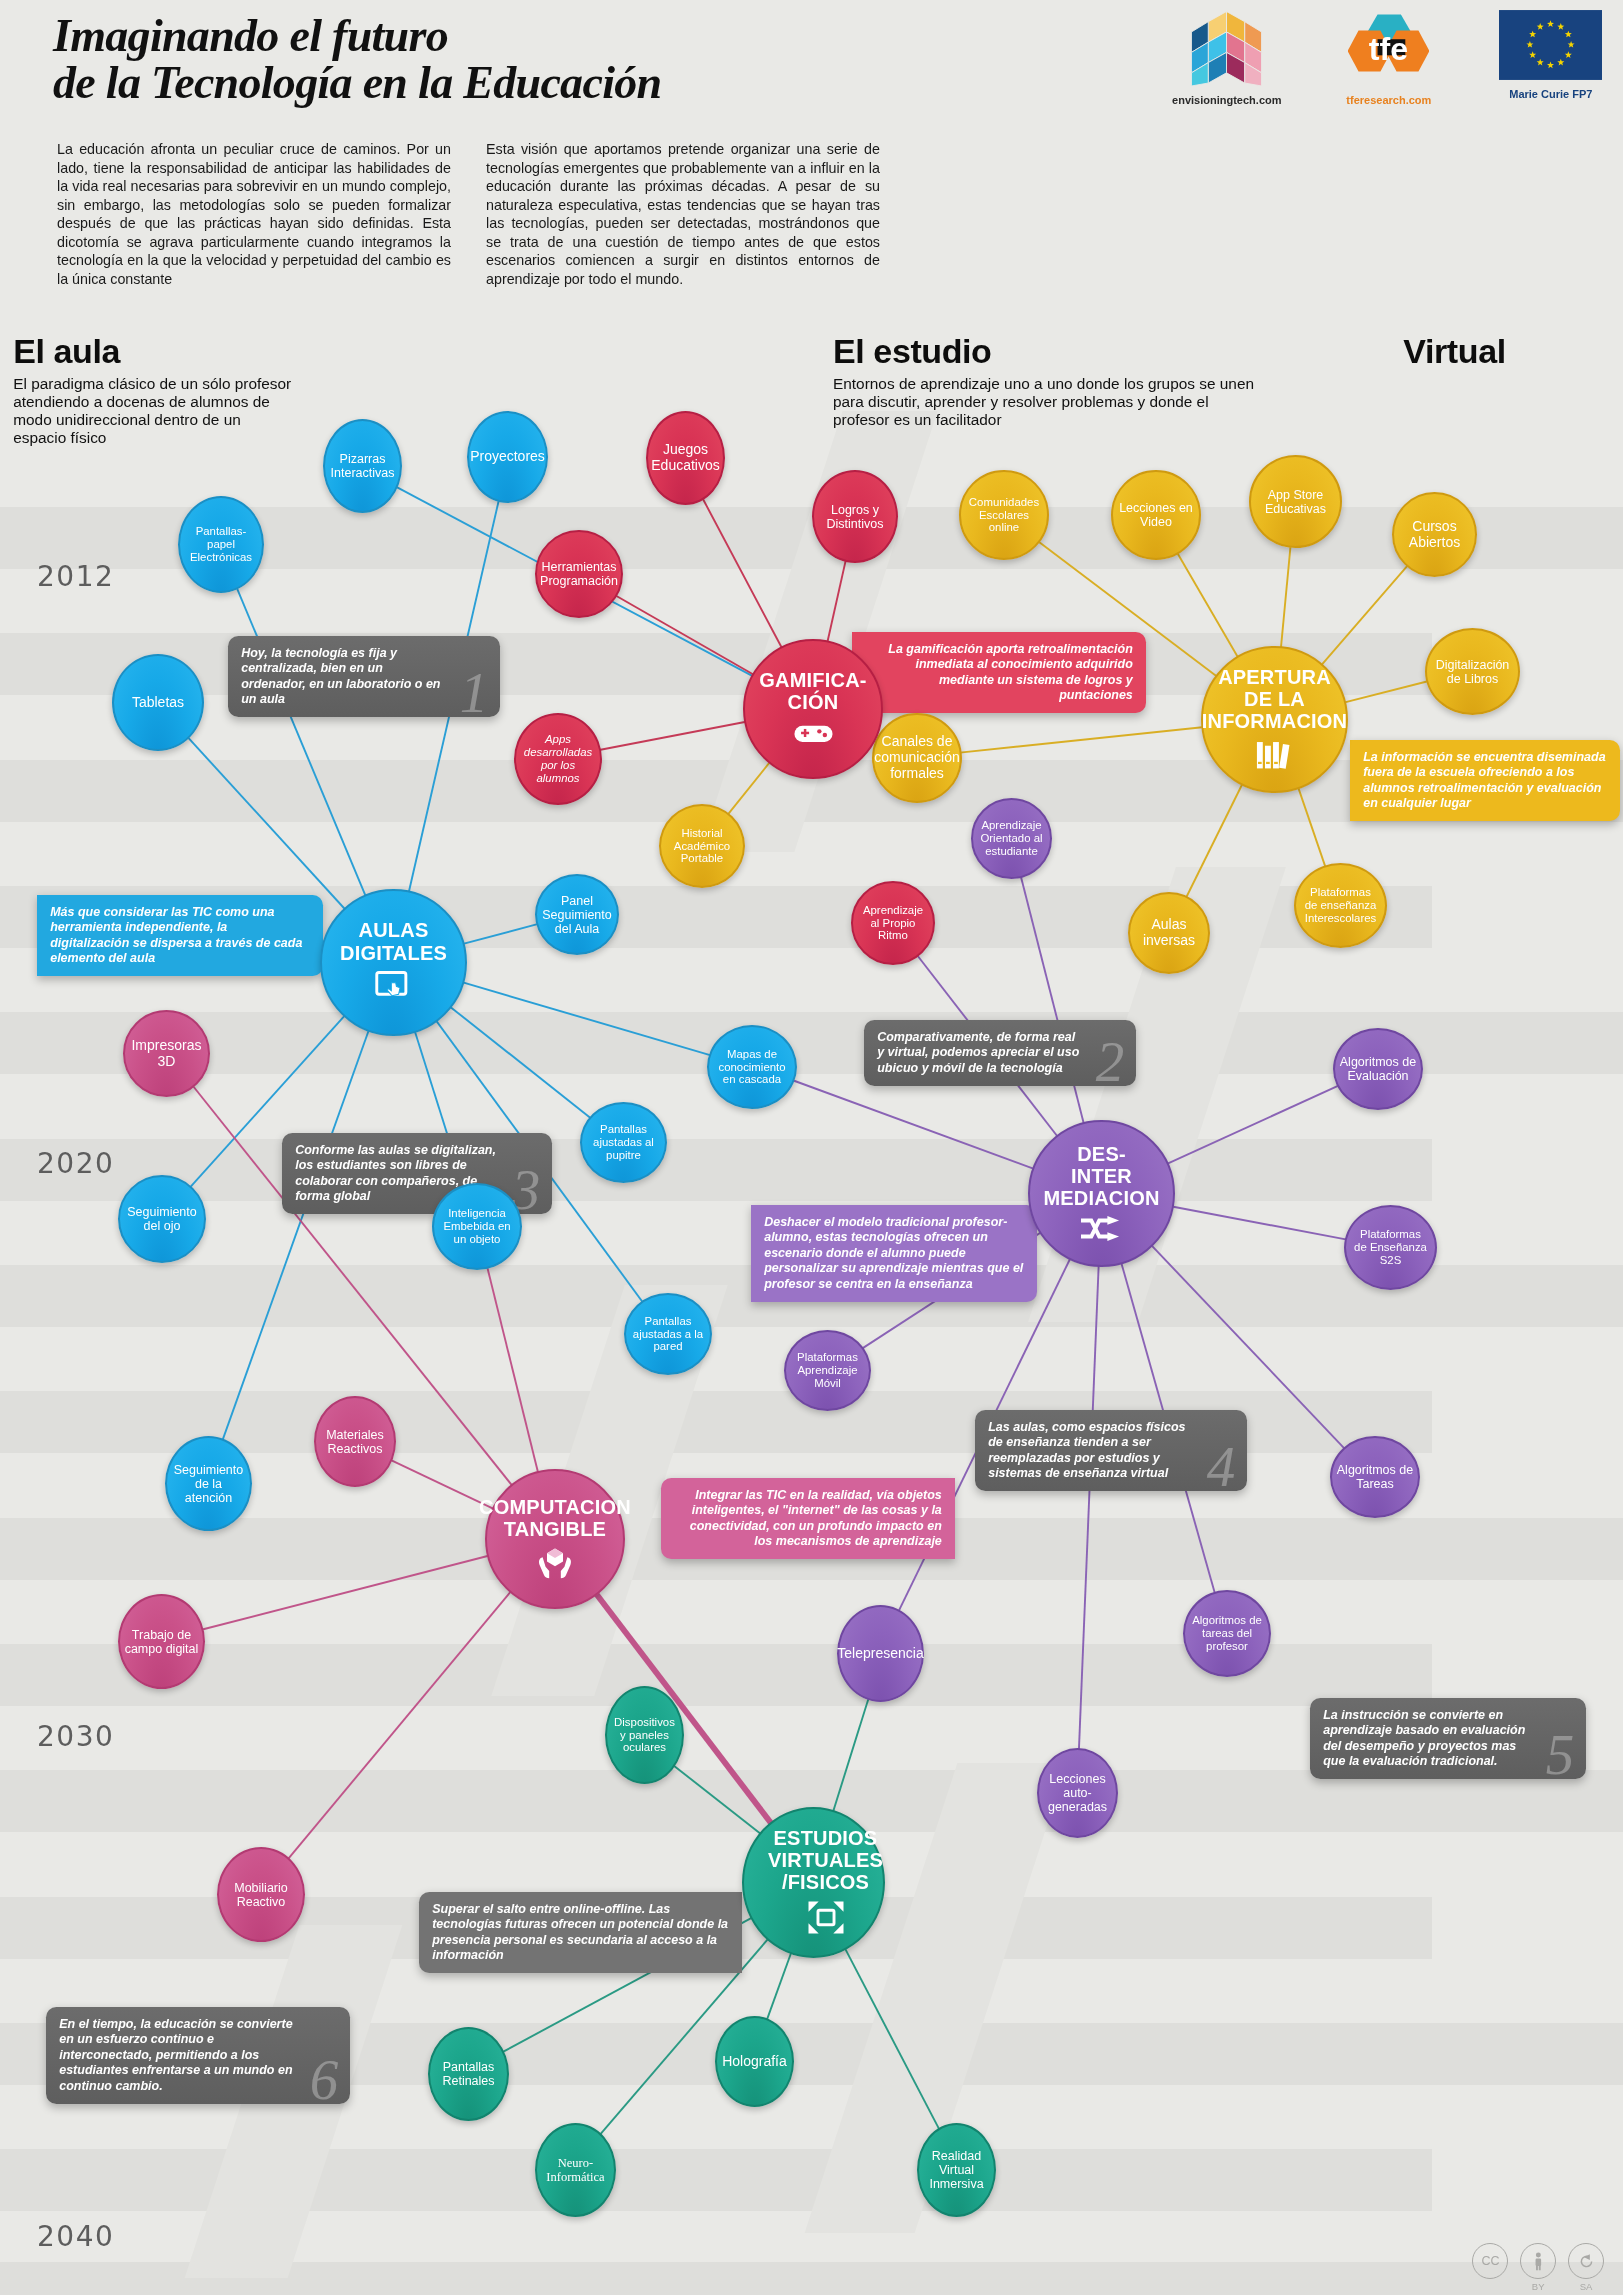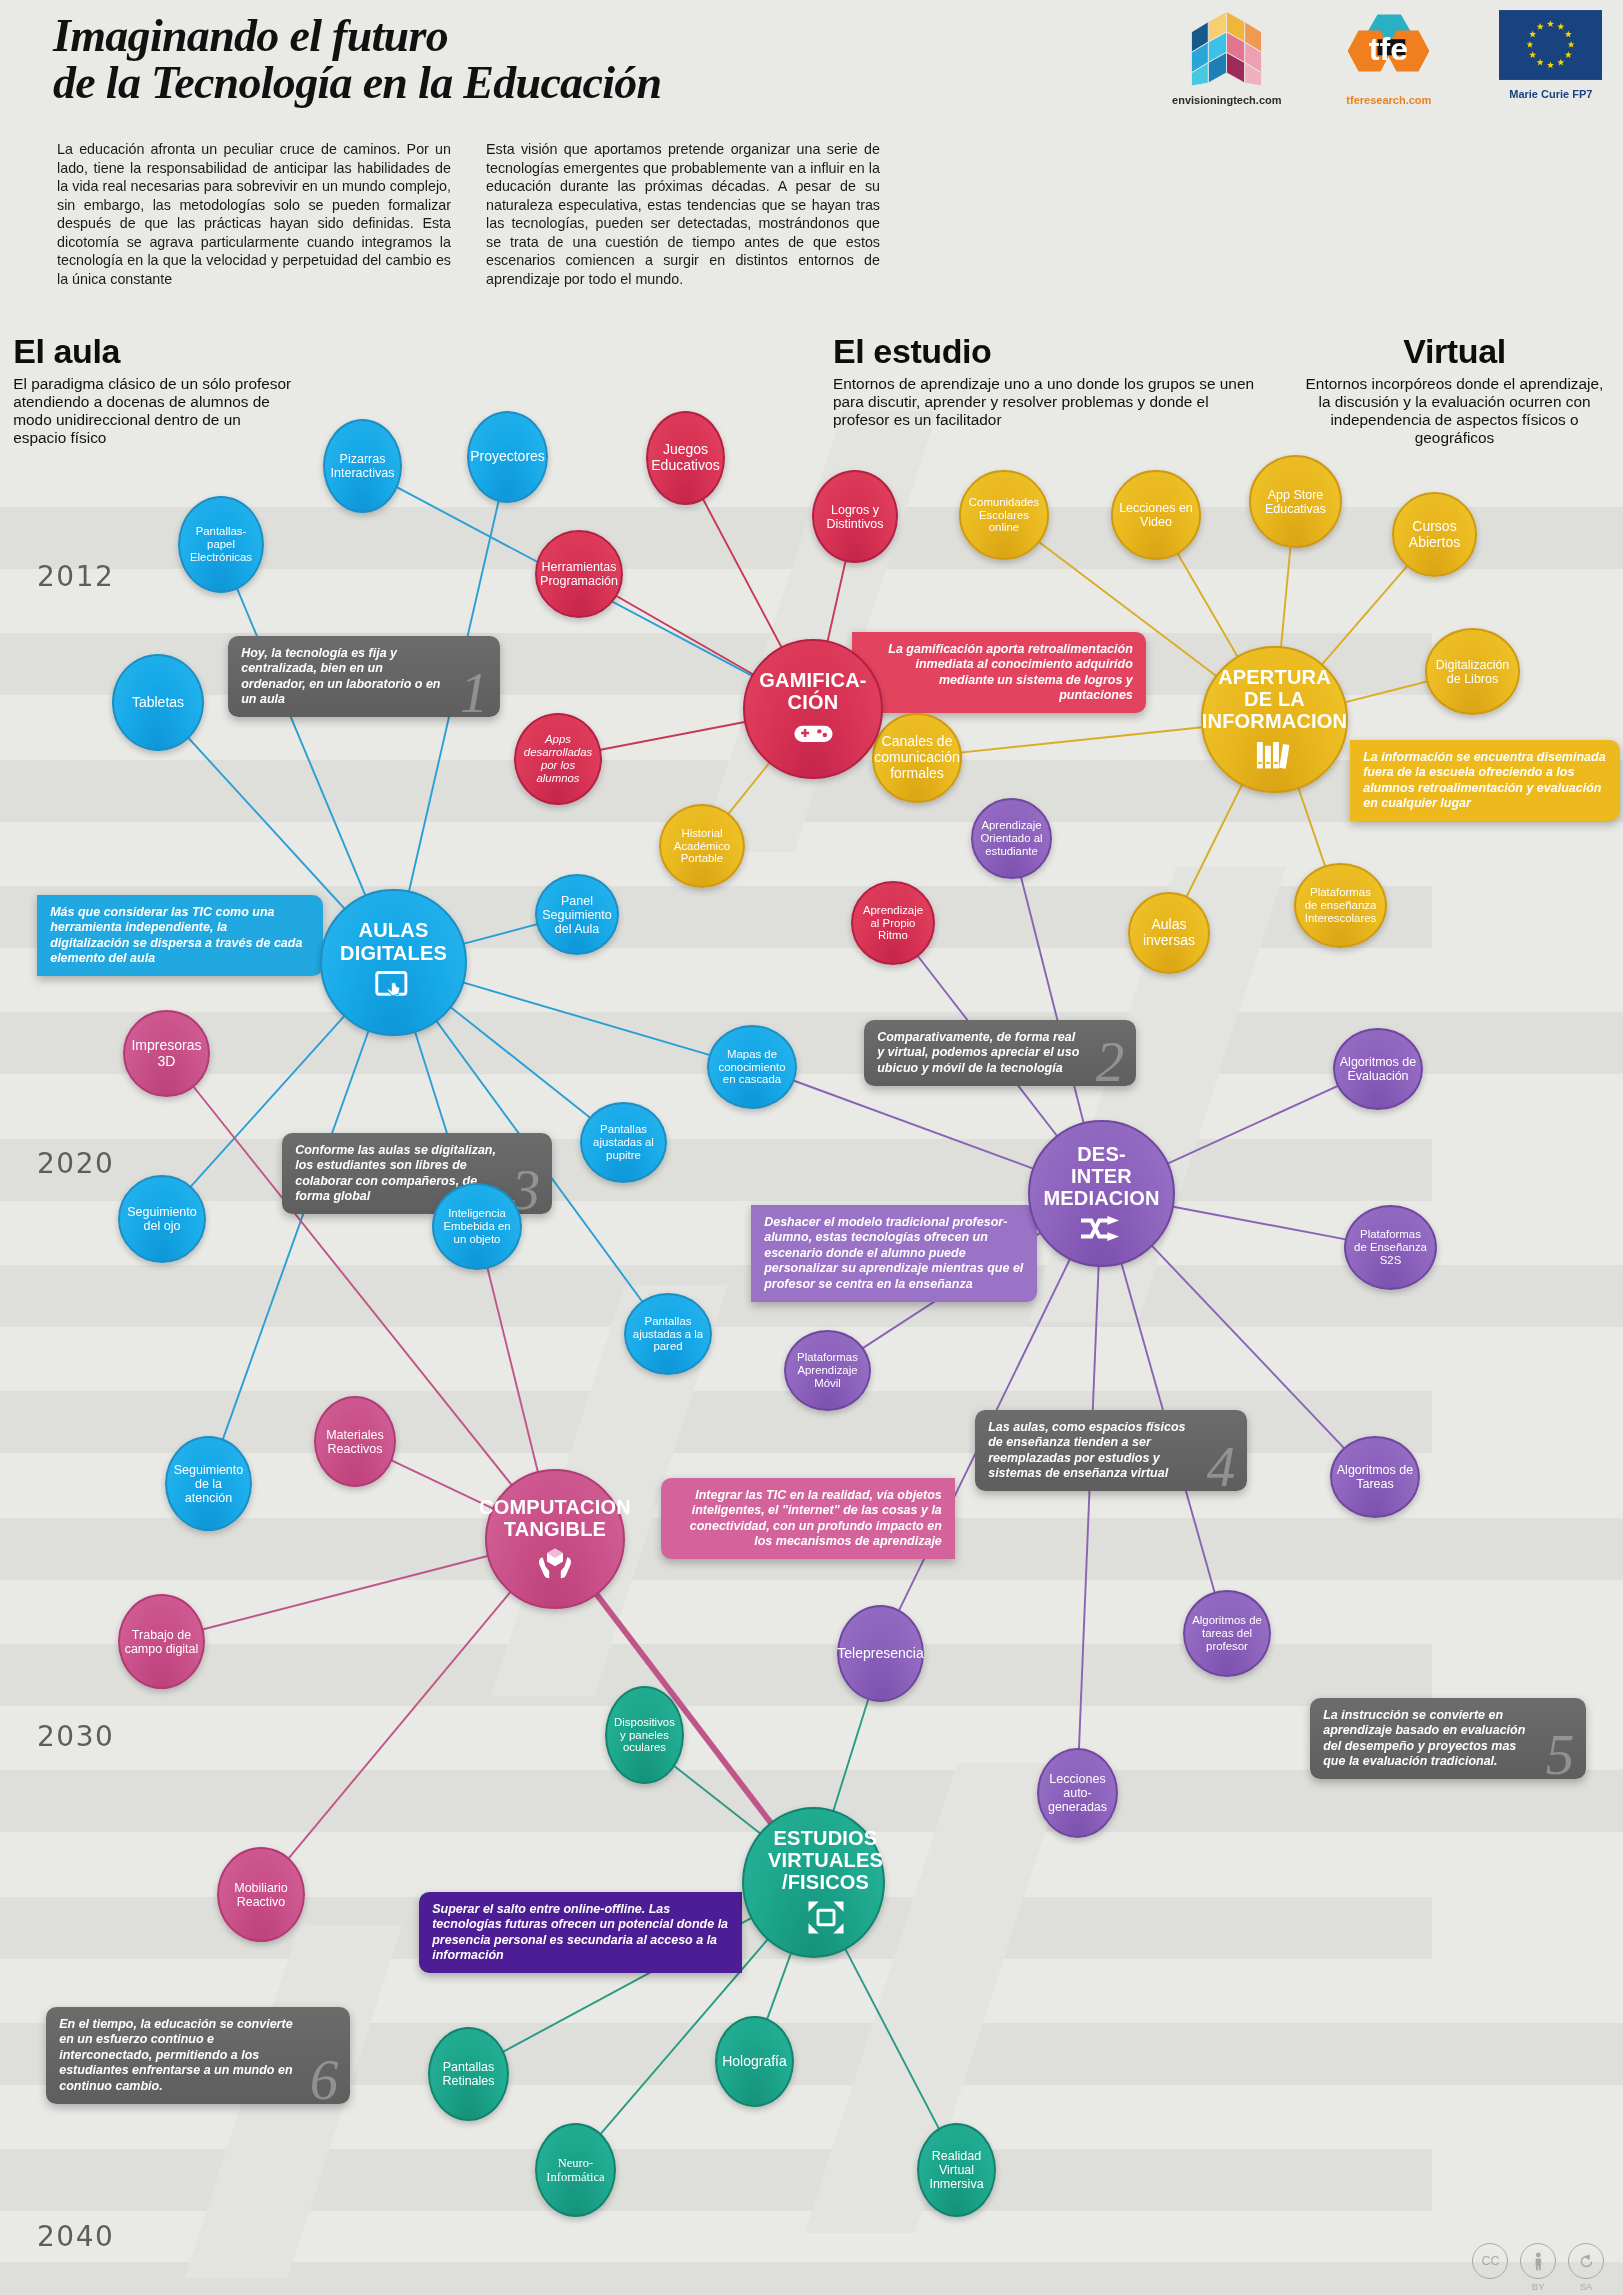--- a/index.html
+++ b/index.html
@@ -76,21 +76,21 @@
     font-style:italic;font-weight:bold;font-size:12.5px;line-height:1.24;
     padding:9.5px 13.2px;box-sizing:border-box;
     box-shadow:0 3.7px 8px rgba(0,0,0,.25);
   }
   .callout.gray{background:linear-gradient(#6c6c6c,#5e5e5e);}
   .callout.blue{background:#22a8e0;border-radius:0 10.3px 10.3px 0;}
   .callout.red{background:#e2445f;border-radius:0 10.3px 10.3px 0;}
   .callout.yellow{background:#edb91d;border-radius:0 10.3px 10.3px 0;}
   .callout.purple{background:#9a73c6;border-radius:0 10.3px 10.3px 0;}
   .callout.pink{background:#d3639a;border-radius:10.3px 0 0 10.3px;}
-  .callout.green{background:#4c1d95;border-radius:10.3px 0 0 10.3px;}
+  .callout.green{background:#737373;border-radius:10.3px 0 0 10.3px;}
   .callout .num{
     position:absolute;right:11.8px;bottom:-4.4px;
     font-family:"Liberation Serif", serif;font-style:italic;font-weight:normal;
     font-size:57px;color:rgba(255,255,255,.30);line-height:1;
   }
 
   
   .ccbar{position:absolute;right:19px;bottom:16px;display:flex;gap:11.8px;z-index:6;}
   .ccbadge{width:34px;height:34px;border-radius:50%;border:1.5px solid #a9a9a6;
     display:flex;align-items:center;justify-content:center;color:#a9a9a6;
@@ -243,21 +243,20 @@
   <div class="colhead" id="ch-aula">
     <h2>El aula</h2>
     <p>El paradigma clásico de un sólo profesor atendiendo a docenas de alumnos de modo unidireccional dentro de un espacio físico</p>
   </div>
   <div class="colhead" id="ch-estudio">
     <h2>El estudio</h2>
     <p>Entornos de aprendizaje uno a uno donde los grupos se unen para discutir, aprender y resolver problemas y donde el profesor es un facilitador</p>
   </div>
   <div class="colhead" id="ch-virtual">
     <h2>Virtual</h2>
-    <p>Entornos incorpóreos donde el aprendizaje, la discusión y la evaluación ocurren con independencia de aspectos físicos o geográficos</p>
   </div>
 
   <div class="year" id="y0" style="left:37px;top:560px">2012</div>
   <div class="year" id="y1" style="left:37px;top:1147px">2020</div>
   <div class="year" id="y2" style="left:37px;top:1720px">2030</div>
   <div class="year" id="y3" style="left:37px;top:2220px">2040</div>
 
   <div id="nodelayer">
       <div class="node blue" style="left: 323px; top: 419px; width: 79px; height: 94px;">
         <div style="display: flex; flex-direction: column; align-items: center; justify-content: center;">

